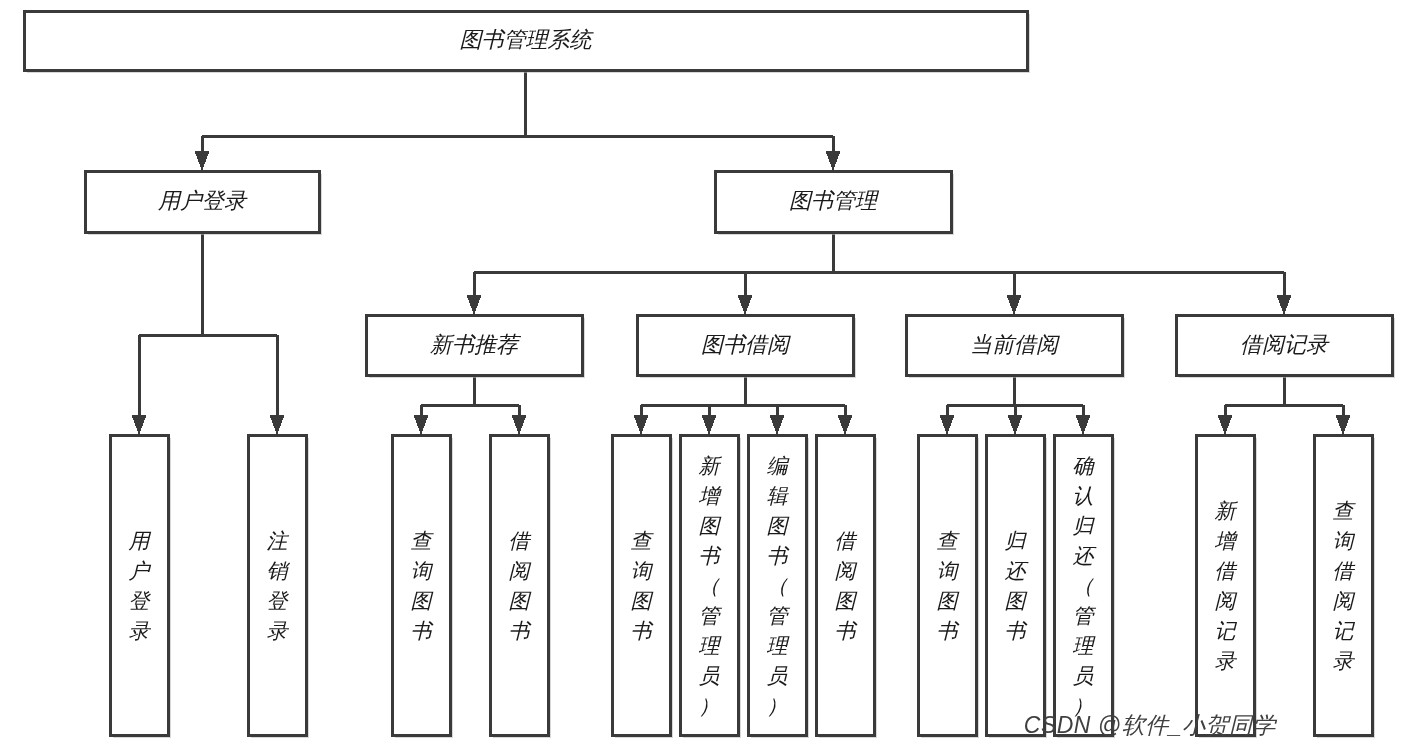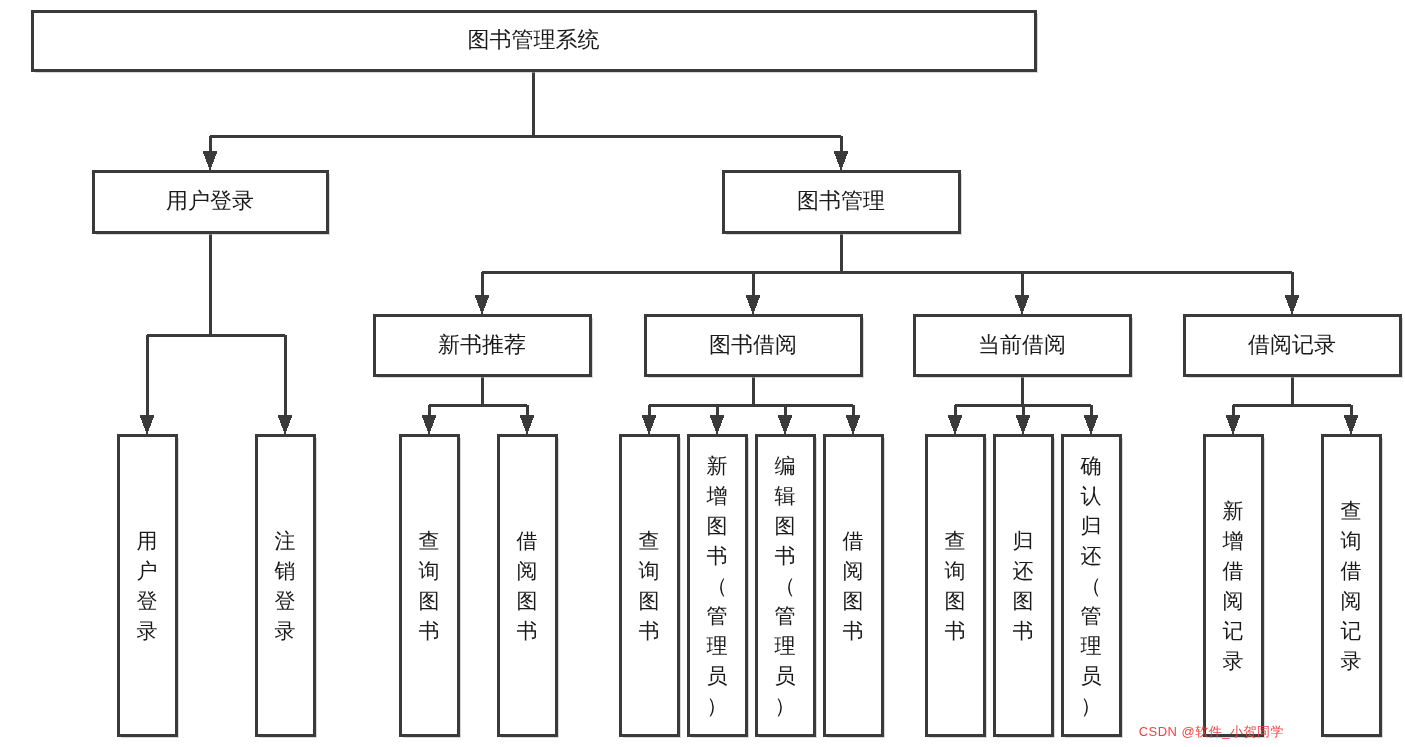--- a/index.html
+++ b/index.html
@@ -10,24 +10,25 @@
   }
   body {
     width: 1405px;
     height: 747px;
     position: relative;
     overflow: hidden;
     font-family: "Liberation Sans", "DejaVu Sans", sans-serif;
   }
   #diagram-root {
     position: absolute;
-    left: 12px;
+    left: 4px;
     top: 0;
     width: 1280px;
     height: 747px;
+    font-style: italic;
   }
   svg.diagram-canvas {
     display: block;
     width: 1405px;
     height: 747px;
     shape-rendering: crispEdges;
   }
   .node-box {
     fill: #ffffff;
     stroke: #3a3a3a;
@@ -58,22 +59,22 @@
     font-family: "Liberation Sans", "DejaVu Sans", sans-serif;
     font-size: 21px;
     fill: #1a1a1a;
     text-anchor: middle;
   }
   .watermark-text {
     position: absolute;
     right: 8px;
     bottom: 6px;
     font-family: "Liberation Sans", "DejaVu Sans", sans-serif;
-    font-size: 13px;
-    color: #ef4444;
+    font-size: 23px;
+    color: #404040;
     white-space: nowrap;
     letter-spacing: 0.5px;
     user-select: none;
   }
 </style>
 </head>
 <body>
 
 <div id="diagram-root">
   <svg class="diagram-canvas" id="diagram-svg" viewBox="0 0 1405 747" xmlns="http://www.w3.org/2000/svg">

